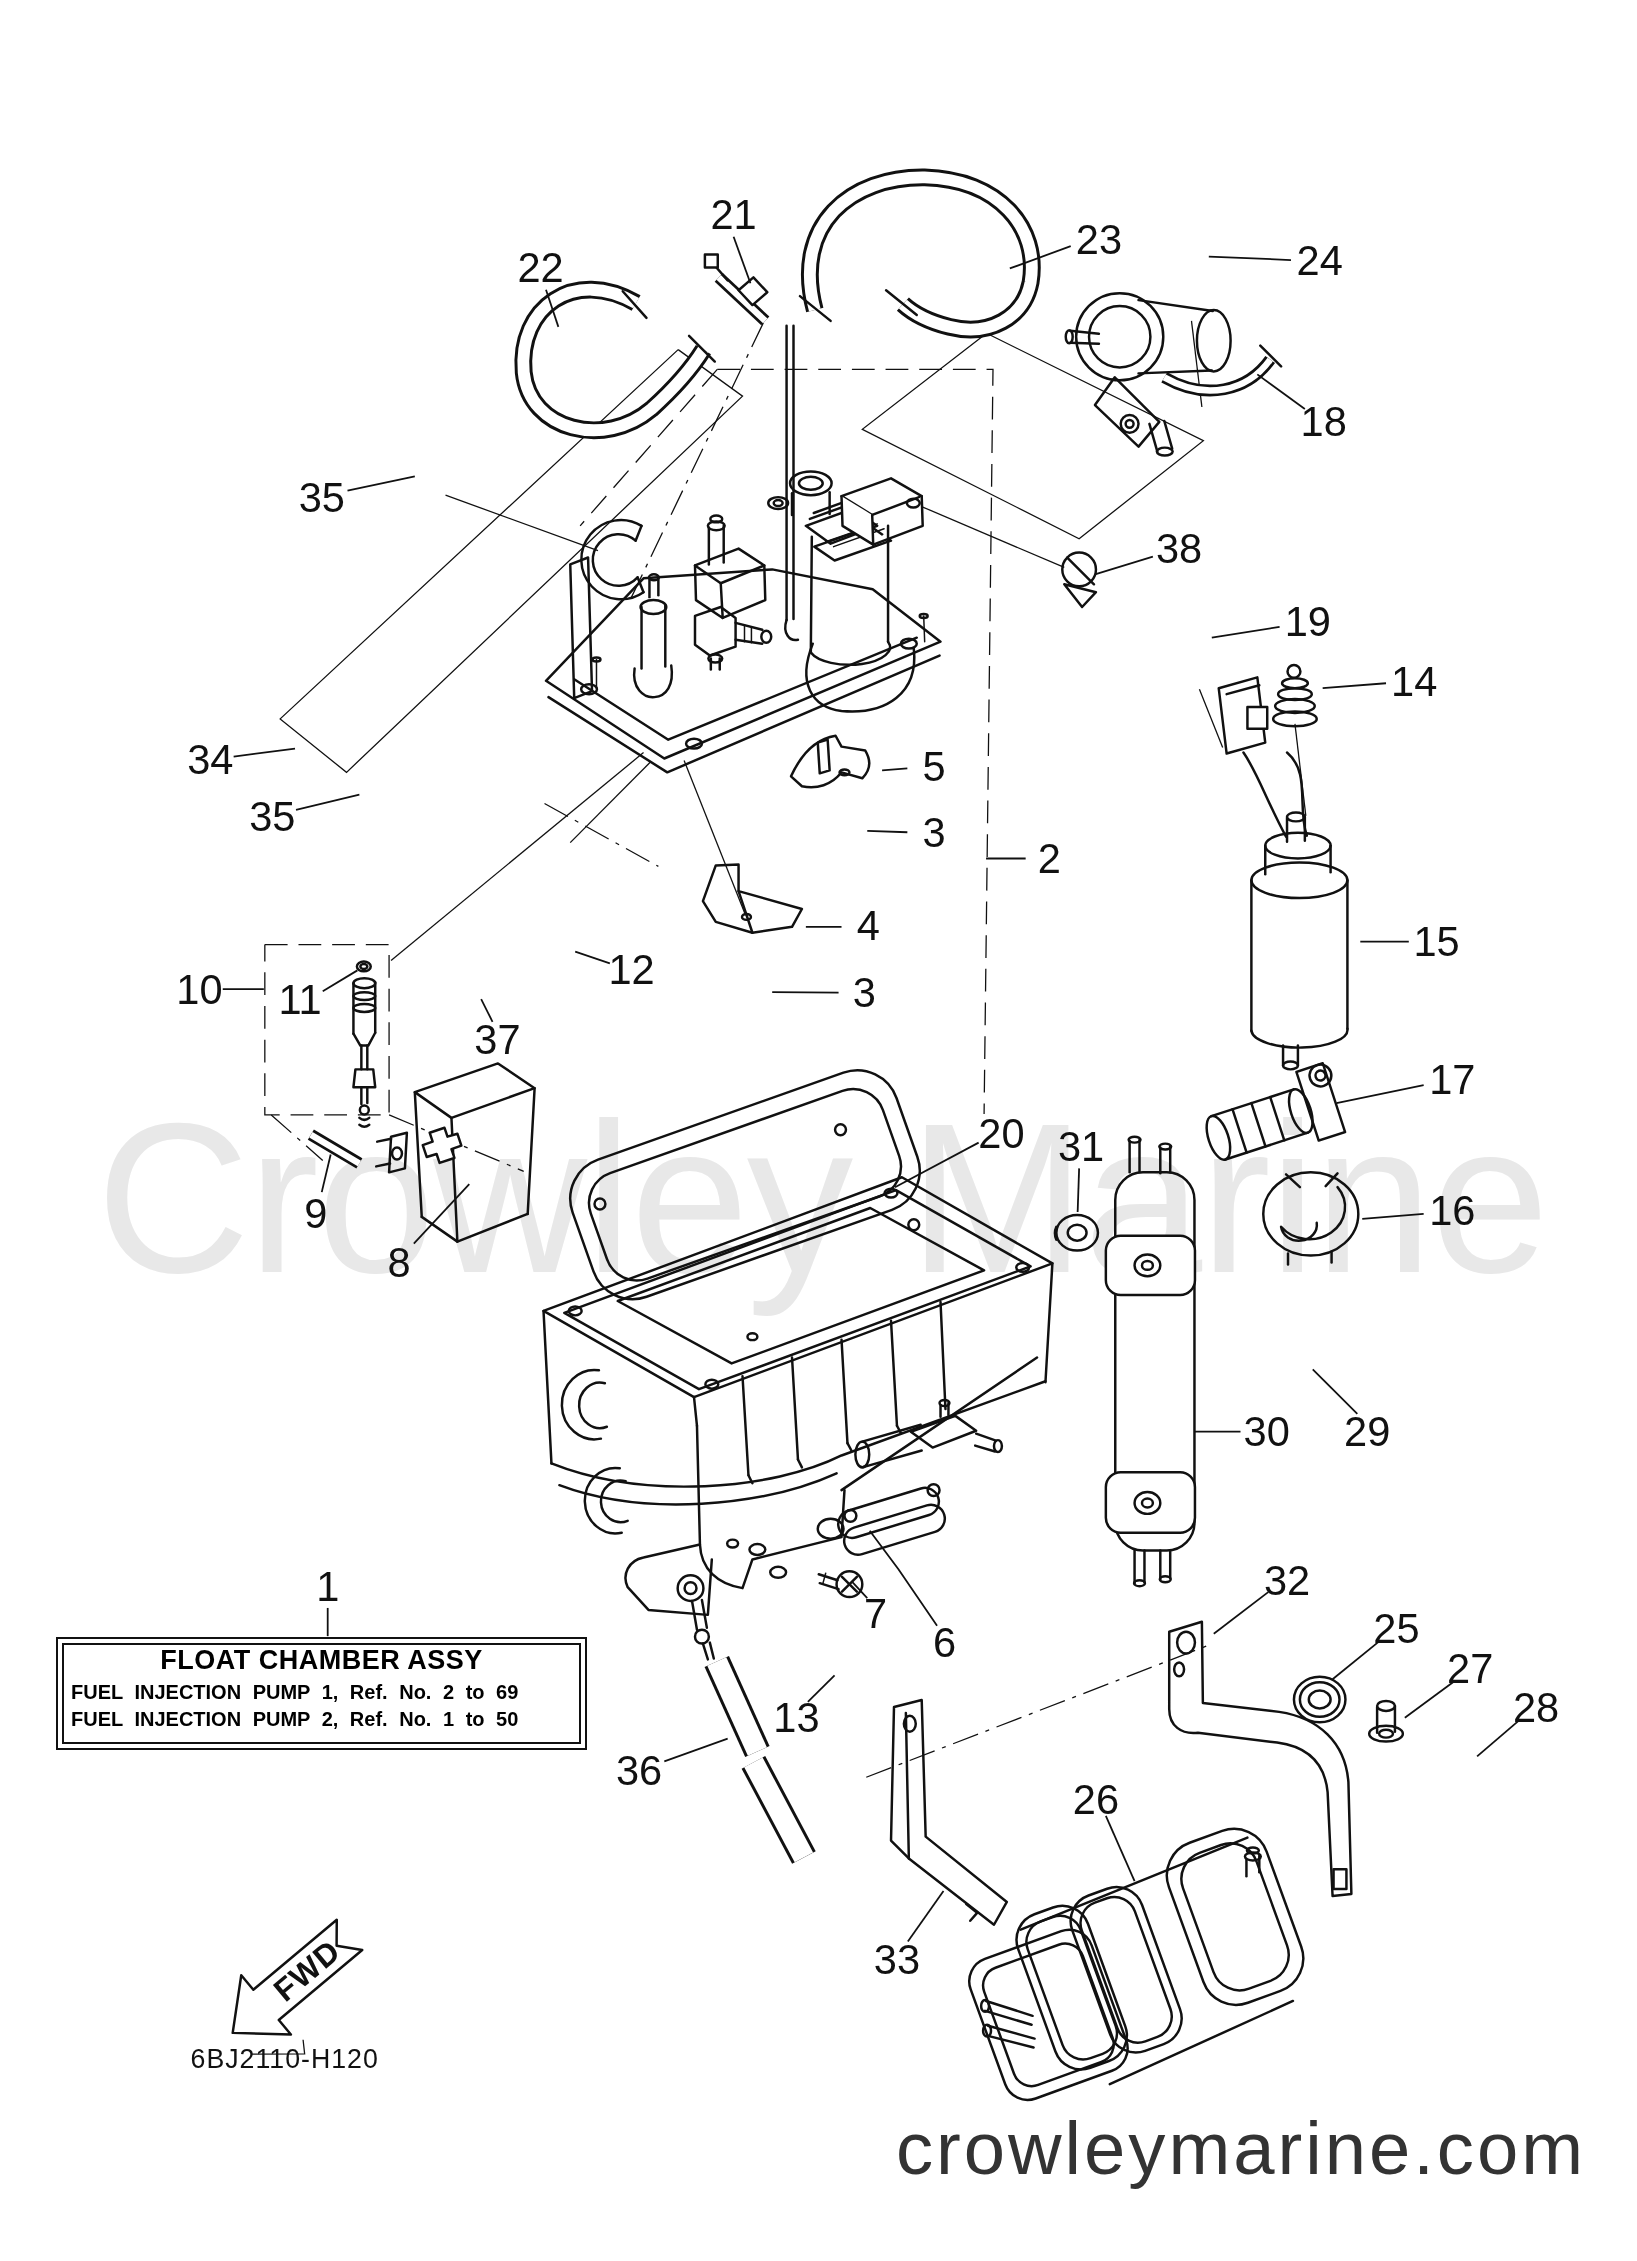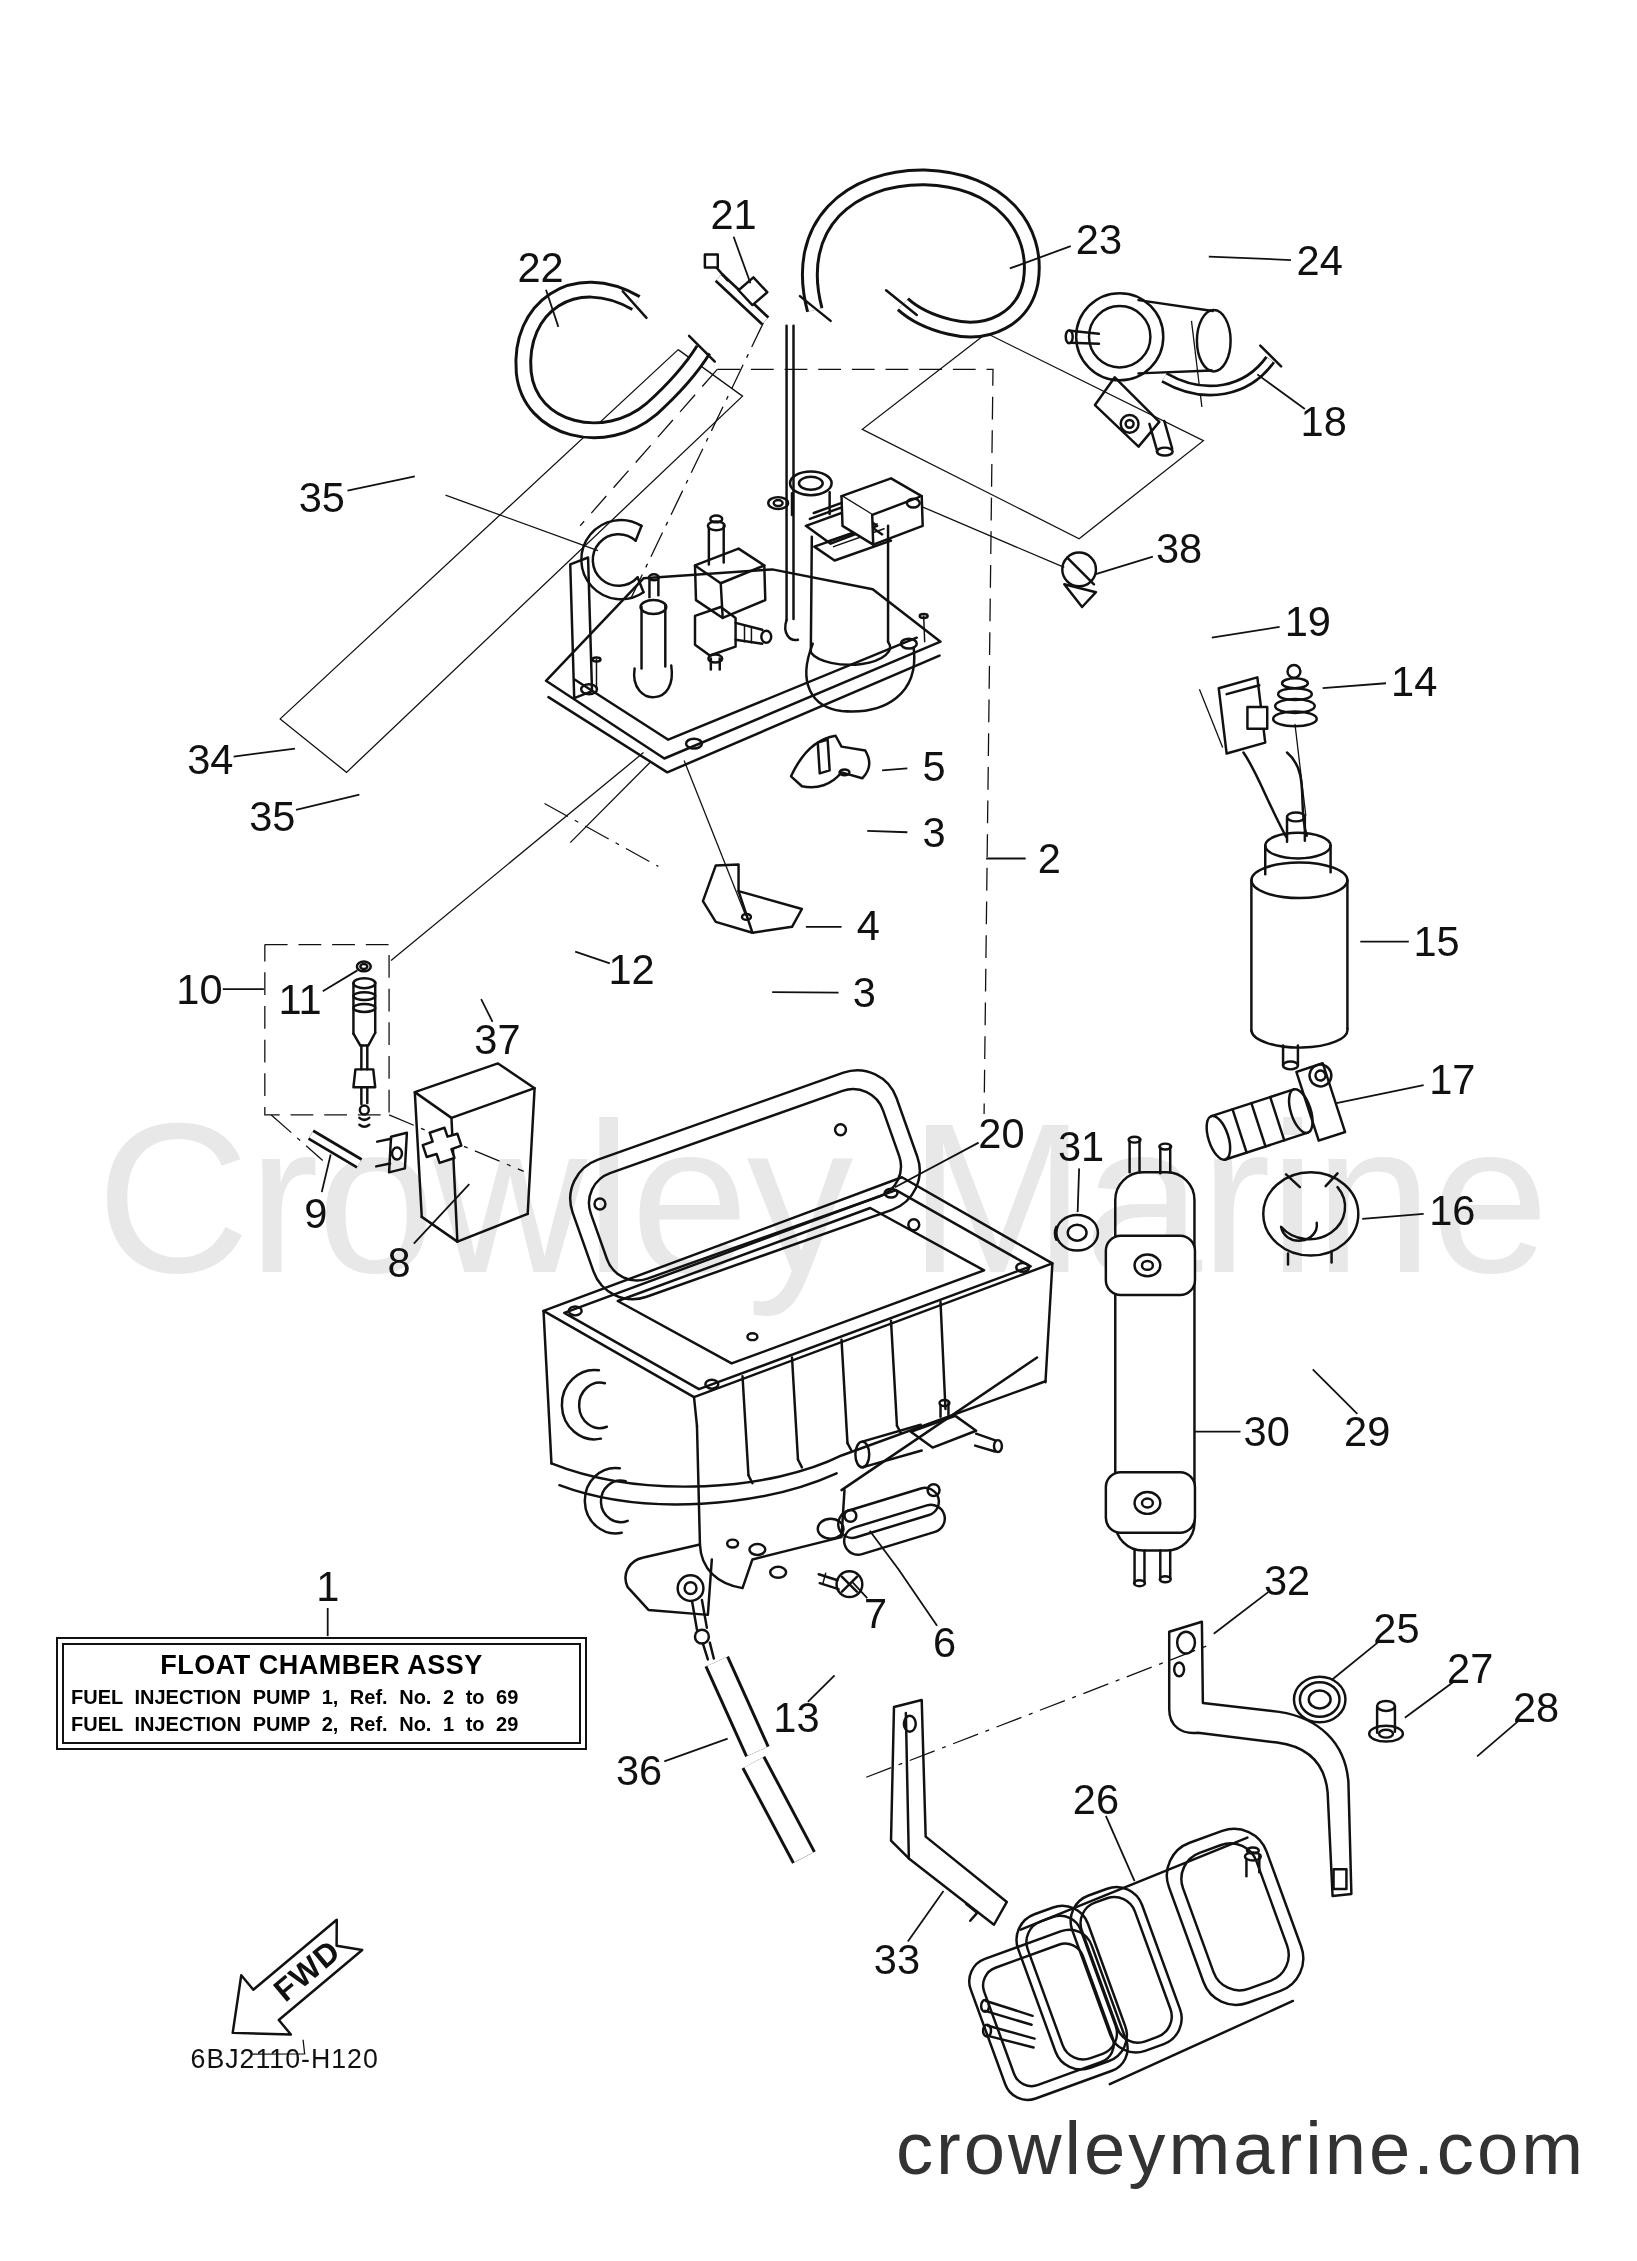--- a/index.html
+++ b/index.html
@@ -21,21 +21,21 @@
   .callout-t{font-size:84px;fill:#111;}
   .leader{stroke:#111;stroke-width:3.6;fill:none;}
   .sitetext{fill:#333;font-size:150px;letter-spacing:6px;}
   .codetext{fill:#111;font-size:54px;letter-spacing:2px;}
   .fwdtext{fill:#111;font-size:64px;font-weight:bold;letter-spacing:2px;}
 
   #infobox{position:absolute;left:56px;top:1637px;width:531px;height:113px;
     border:2.5px solid #111;background:#fff;box-sizing:border-box;}
   #infobox .inner{position:absolute;left:4px;top:4px;right:4px;bottom:4px;
     border:2px solid #111;display:flex;flex-direction:column;align-items:stretch;}
-  #infobox .title{font-size:27px;font-weight:bold;text-align:center;margin-top:5px;letter-spacing:0.5px;}
+  #infobox .title{font-size:27px;font-weight:bold;text-align:center;letter-spacing:0.5px;}
   #infobox .row{font-size:20px;font-weight:bold;padding-left:7px;margin-top:4.5px;
     letter-spacing:0px;word-spacing:6px;white-space:nowrap;}
 </style>
 </head>
 <body>
 
 <div id="stage">
 
 <svg width="1637" height="2261" viewBox="0 0 3307 4567">
 
@@ -693,18 +693,18 @@
 
   <text class="codetext" x="385" y="4178">6BJ2110-H120</text>
 
   <text class="sitetext" x="2507" y="4392" text-anchor="middle">crowleymarine.com</text>
 </svg>
 
 <div id="infobox">
   <div class="inner">
     <div class="title">FLOAT CHAMBER ASSY</div>
     <div class="row">FUEL INJECTION PUMP 1,  Ref. No. 2 to 69</div>
-    <div class="row">FUEL INJECTION PUMP 2,  Ref. No. 1 to 29</div>
+    <div class="row">FUEL INJECTION PUMP 2,  Ref. No. 1 to 50</div>
   </div>
 </div>
 
 </div>
 
 
 </body></html>

